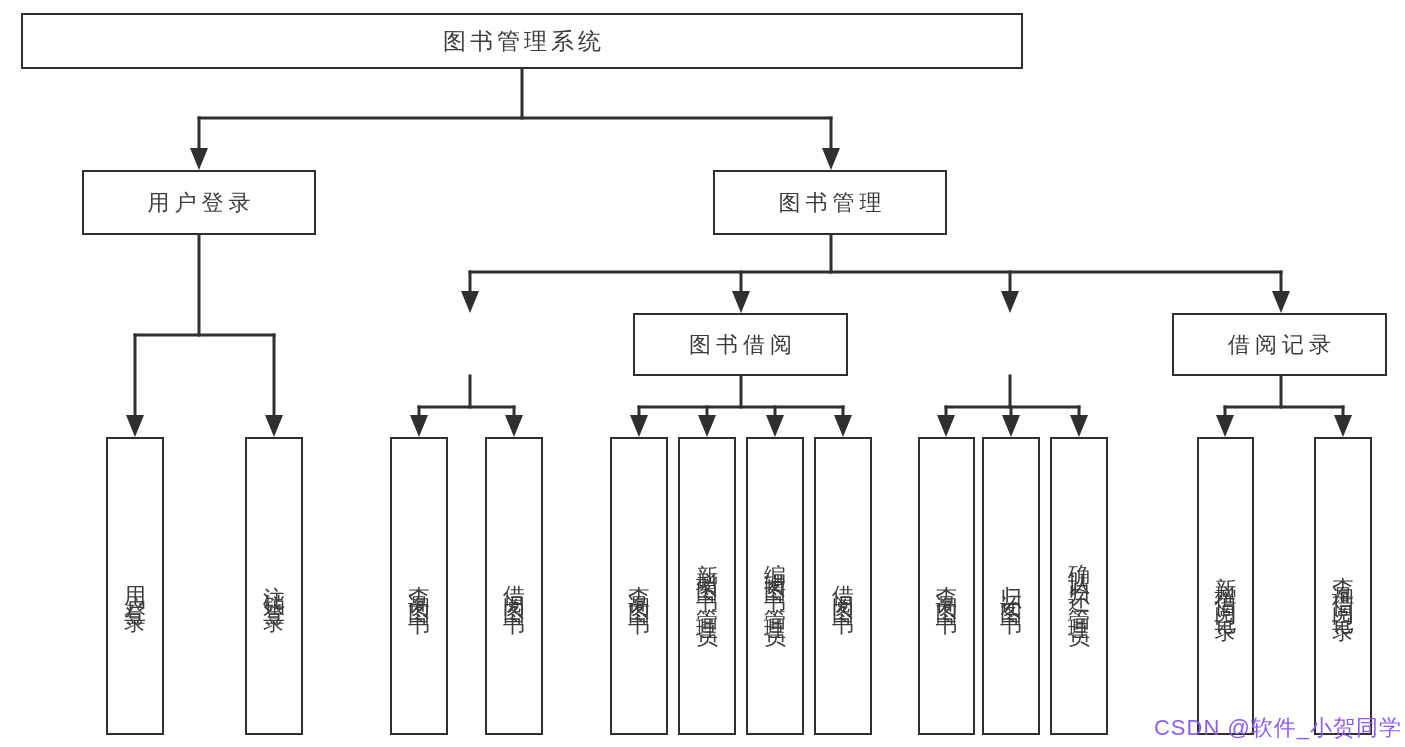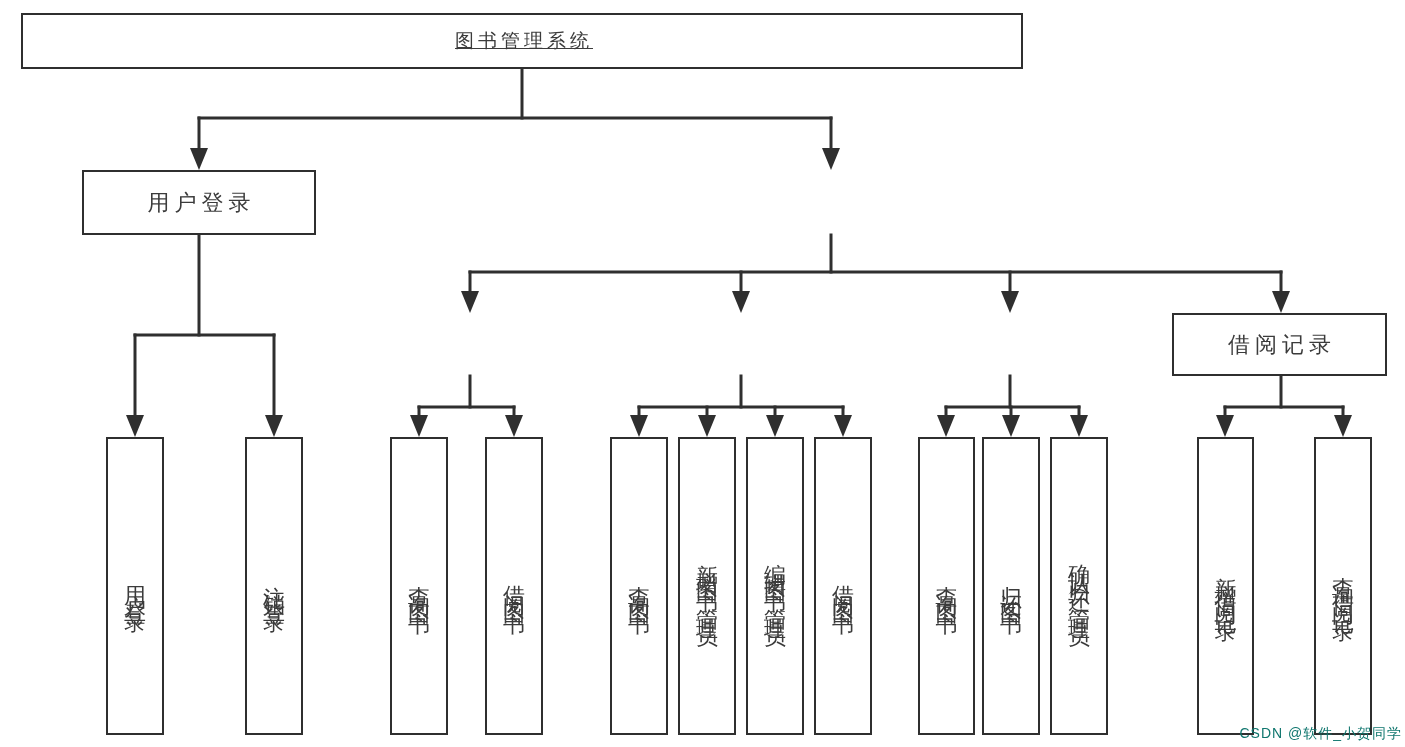--- a/index.html
+++ b/index.html
@@ -27,36 +27,36 @@
     align-items: center;
     justify-content: center;
     z-index: 2;
   }
   .node .hlabel {
     font-size: 22px;
     letter-spacing: 5px;
     text-indent: 5px;
     white-space: nowrap;
   }
-  .node.root .hlabel { font-size: 19px; letter-spacing: 4px; text-indent: 4px; text-decoration: underline; }
+  .node.root .hlabel { font-size: 23px; letter-spacing: 4px; text-indent: 4px; }
   .node.leaf .vlabel {
     writing-mode: vertical-lr;
     text-orientation: mixed;
     font-size: 22px;
     letter-spacing: 9px;
     line-height: 1;
     white-space: nowrap;
   }
   .watermark {
     position: absolute;
     right: 3px;
     bottom: 4px;
-    font-size: 14px;
+    font-size: 22px;
     letter-spacing: 1px;
-    color: #0f766e;
+    color: #8b5cf6;
     z-index: 3;
     white-space: nowrap;
   }
 </style>
 </head>
 <body>
 
 <div class="canvas">
 
   <svg class="connectors" viewBox="0 0 1405 747" xmlns="http://www.w3.org/2000/svg">
@@ -126,21 +126,27 @@
     </g>
   </svg>
 
   <div class="node root" style="left:21px; top:13px; width:1002px; height:56px;">
     <span class="hlabel">图书管理系统</span>
   </div>
 
   <div class="node" style="left:82px; top:170px; width:234px; height:65px;">
     <span class="hlabel">用户登录</span>
   </div>
+  <div class="node" style="left:713px; top:170px; width:234px; height:65px;">
+    <span class="hlabel">图书管理</span>
+  </div>
 
+  <div class="node" style="left:633px; top:313px; width:215px; height:63px;">
+    <span class="hlabel">图书借阅</span>
+  </div>
   <div class="node" style="left:1172px; top:313px; width:215px; height:63px;">
     <span class="hlabel">借阅记录</span>
   </div>
 
   <div class="node leaf" style="left:106px; top:437px; width:58px; height:298px;">
     <span class="vlabel">用户登录</span>
   </div>
   <div class="node leaf" style="left:245px; top:437px; width:58px; height:298px;">
     <span class="vlabel">注销登录</span>
   </div>

